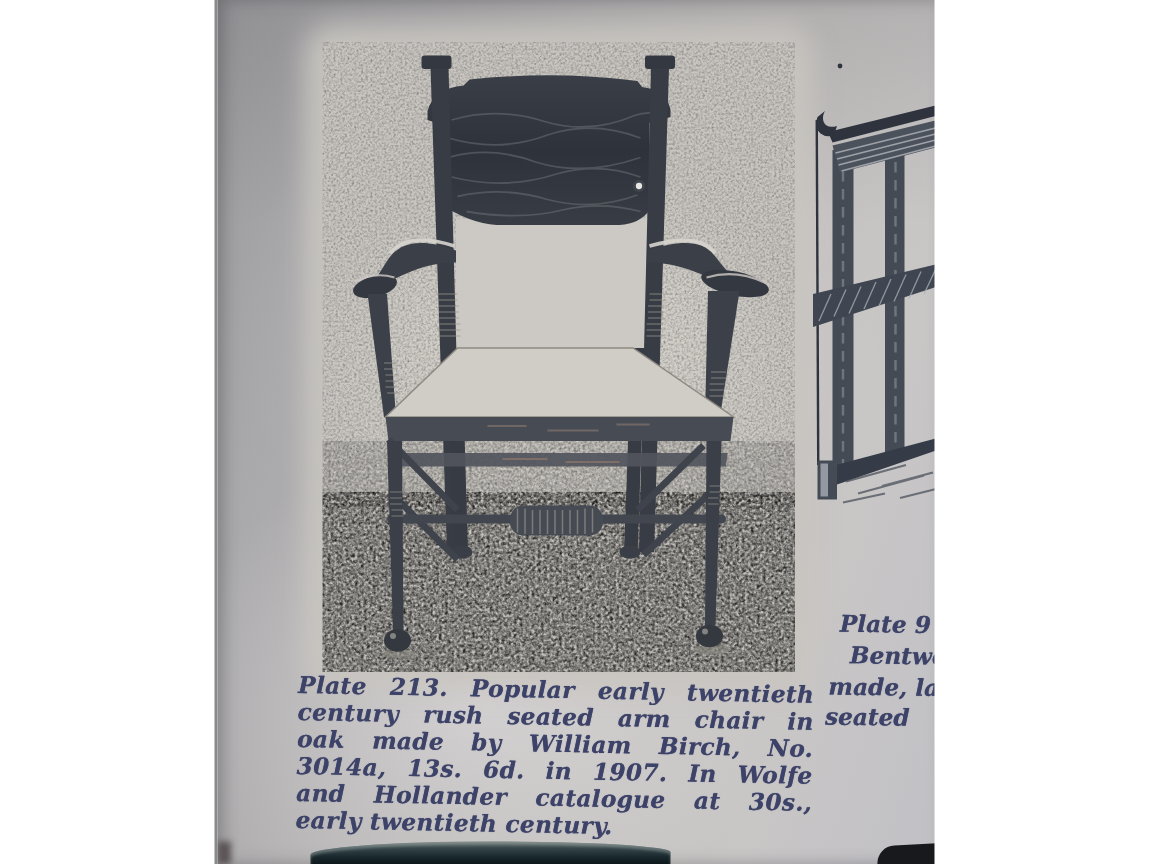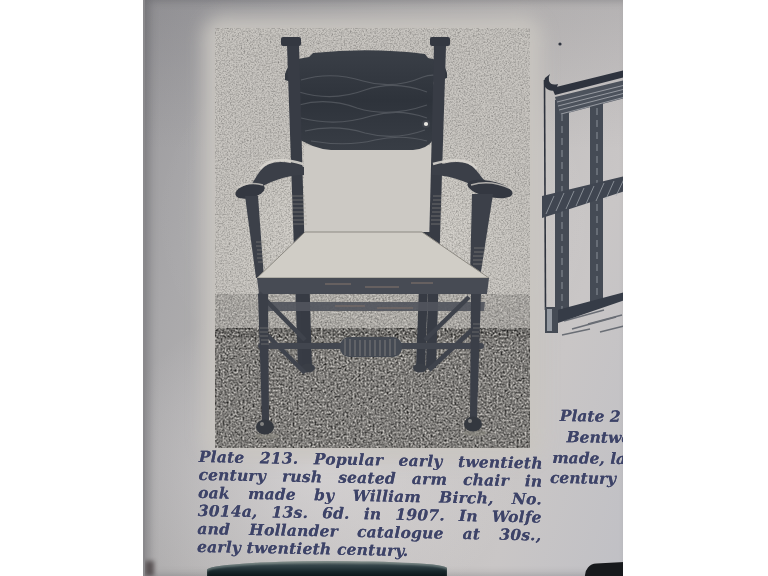--- a/index.html
+++ b/index.html
@@ -227,24 +227,24 @@
     <div class="caption-left">
       <div class="cl jl">Plate 213. Popular early twentieth</div>
       <div class="cl jl">century rush seated arm chair in</div>
       <div class="cl jl">oak made by William Birch, No.</div>
       <div class="cl jl">3014a, 13s. 6d. in 1907. In Wolfe</div>
       <div class="cl jl">and Hollander catalogue at 30s.,</div>
       <div class="cl">early twentieth century.</div>
     </div>
 
     <div class="caption-right">
-      <div class="rl rl-0">Plate 2</div>
+      <div class="rl rl-0">Plate 9</div>
       <div class="rl rl-1">Bentwo</div>
       <div class="rl rl-2">made, la</div>
-      <div class="rl rl-3">century</div>
+      <div class="rl rl-3">seated</div>
     </div>
 
     <div class="obj-center"></div>
     <div class="obj-right"></div>
     <div class="corner-shadow"></div>
   </div>
 
   <div class="margin right"></div>
 </div>
 

